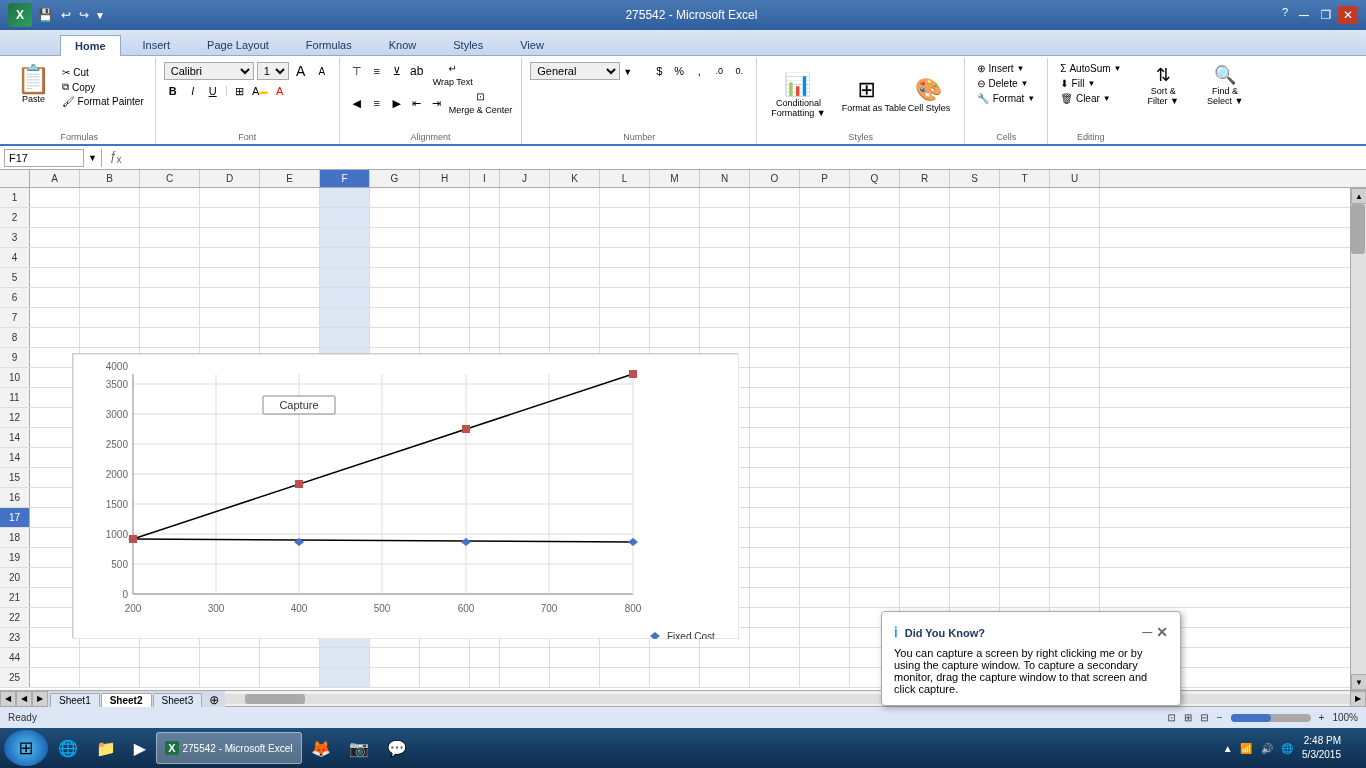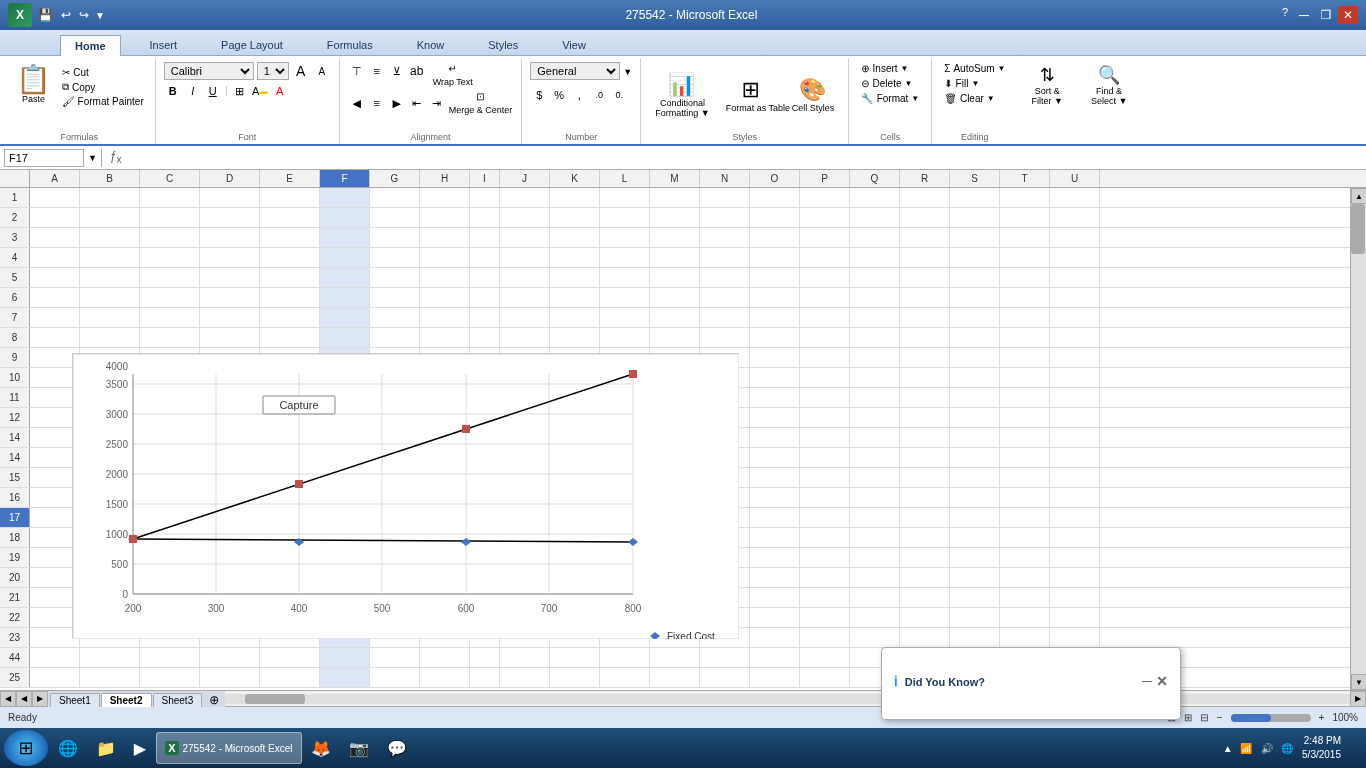--- a/index.html
+++ b/index.html
@@ -29,21 +29,21 @@
       align-items: flex-end;
       padding-left: 60px;
       border-bottom: 1px solid #8eaacc;
     }
     .ribbon-tab {
       padding: 4px 14px 4px;
       font-size: 11px;
       cursor: pointer;
       border: 1px solid transparent;
       border-bottom: none;
-      margin-right: 14px;
+      margin-right: 7px;
       background: transparent;
       color: #1f3864;
     }
     .ribbon-tab.active {
       background: #fff;
       border-color: #8eaacc;
       border-bottom-color: #fff;
       position: relative;
       top: 1px;
       font-weight: bold;
@@ -238,27 +238,27 @@
       width: 666px;
       height: 285px;
       background: white;
       border: 1px solid #ccc;
     }
 
     
     #did-you-know {
       position: absolute;
       right: 185px;
-      bottom: 48px;
+      bottom: 62px;
       width: 300px;
       background: white;
       border: 1px solid #aaa;
       border-radius: 4px;
       box-shadow: 2px 2px 6px rgba(0,0,0,0.3);
-      padding: 23px 12px;
+      padding: 10px 12px;
       font-size: 11px;
     }
     #did-you-know .dyk-header {
       display: flex;
       align-items: center;
       justify-content: space-between;
       font-weight: bold;
       margin-bottom: 6px;
       color: #1f3864;
     }
@@ -470,21 +470,21 @@
         <div class="ribbon-btn-small" style="flex-direction:column;padding:1px;min-width:65px;text-align:center;">
           <span>⊡</span>
           <span style="font-size:9px;">Merge &amp; Center</span>
         </div>
       </div>
     </div>
     <span class="ribbon-group-label">Alignment</span>
   </div>
 
   <div class="ribbon-group">
-    <div class="ribbon-group-content" style="flex-direction:column;gap:6px;">
+    <div class="ribbon-group-content" style="flex-direction:row;gap:18px;">
       <div>
         <select class="number-format-box">
           <option>General</option>
         </select>
         <span style="font-size:9px;cursor:pointer;">▼</span>
       </div>
       <div style="display:flex;gap:2px;align-items:center;">
         <div class="fmt-btn">$</div>
         <div class="fmt-btn">%</div>
         <div class="fmt-btn">,</div>
@@ -1345,20 +1345,21 @@
   <div class="dyk-header">
     <div>
       <span class="dyk-icon">ℹ</span>
       <span>Did You Know?</span>
     </div>
     <div class="dyk-close">
       <span>─</span>
       <span>✕</span>
     </div>
   </div>
+  <div>You can capture a screen by right clicking me or by using the capture window. To capture a secondary monitor, drag the capture window to that screen and click capture.</div>
 </div>
 
 <div id="taskbar">
   <div class="taskbar-start">⊞</div>
   <div class="taskbar-btn" title="Internet Explorer">🌐</div>
   <div class="taskbar-btn" title="Windows Explorer">📁</div>
   <div class="taskbar-btn" title="Windows Media Player">▶</div>
   <div class="taskbar-btn active" title="Microsoft Excel" style="font-size:14px;background:rgba(255,255,255,0.3);border:1px solid rgba(255,255,255,0.4);">
     <span style="background:#1e7145;color:white;padding:1px 3px;border-radius:2px;font-size:11px;font-weight:bold;">X</span>
     <span style="color:white;font-size:10px;margin-left:4px;">275542 - Microsoft Excel</span>

